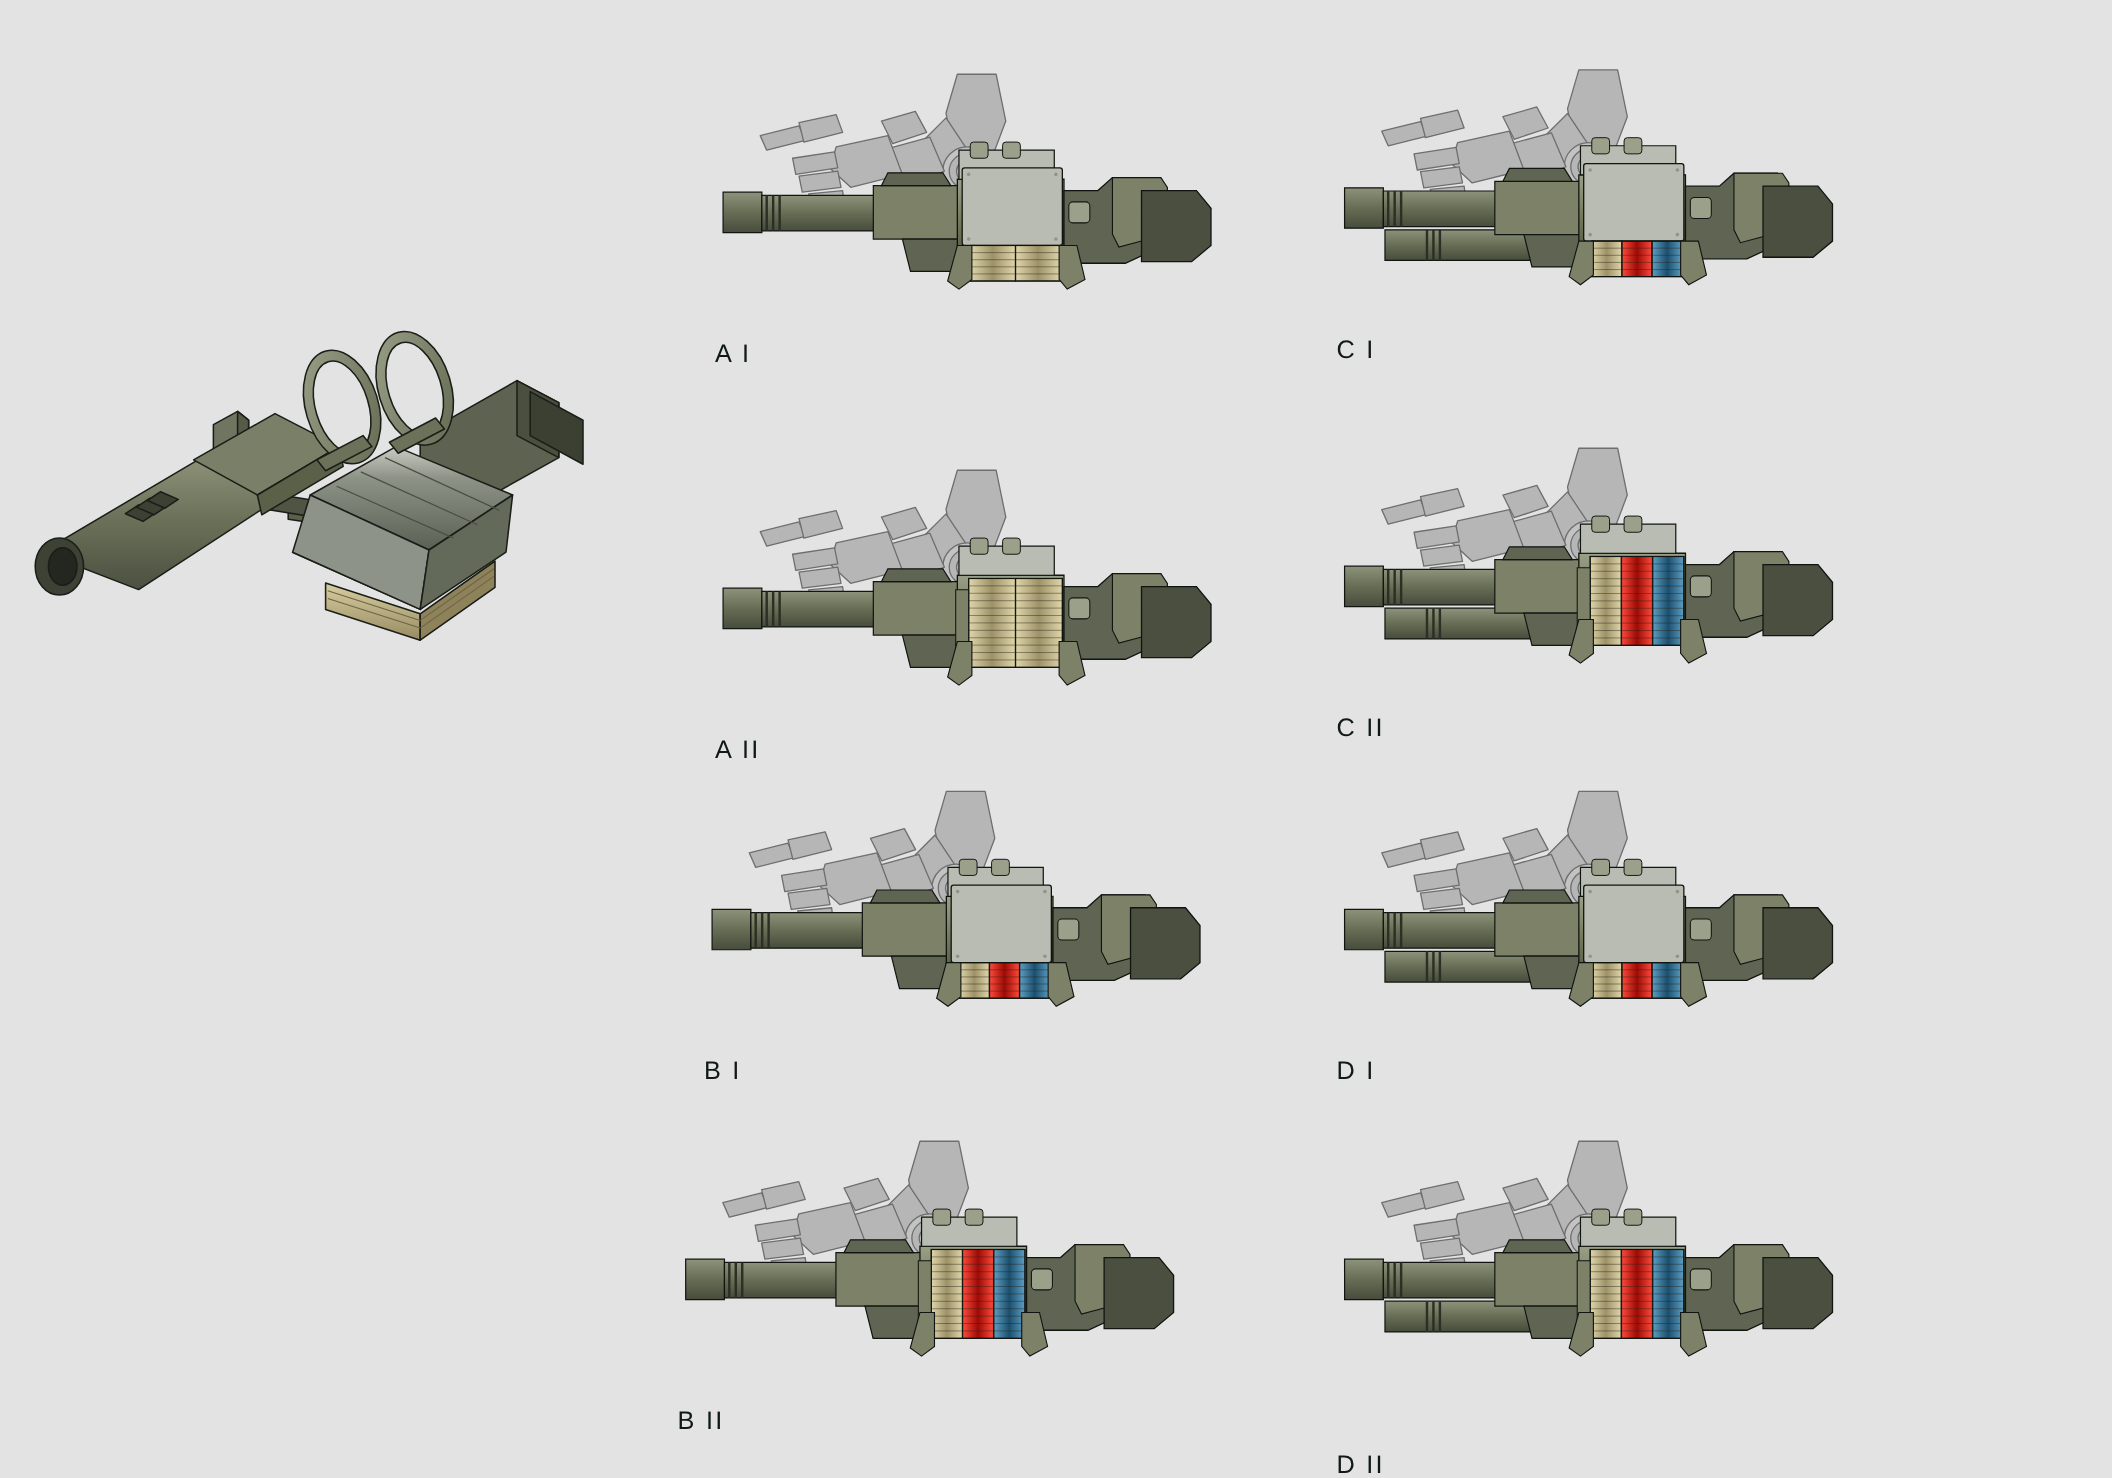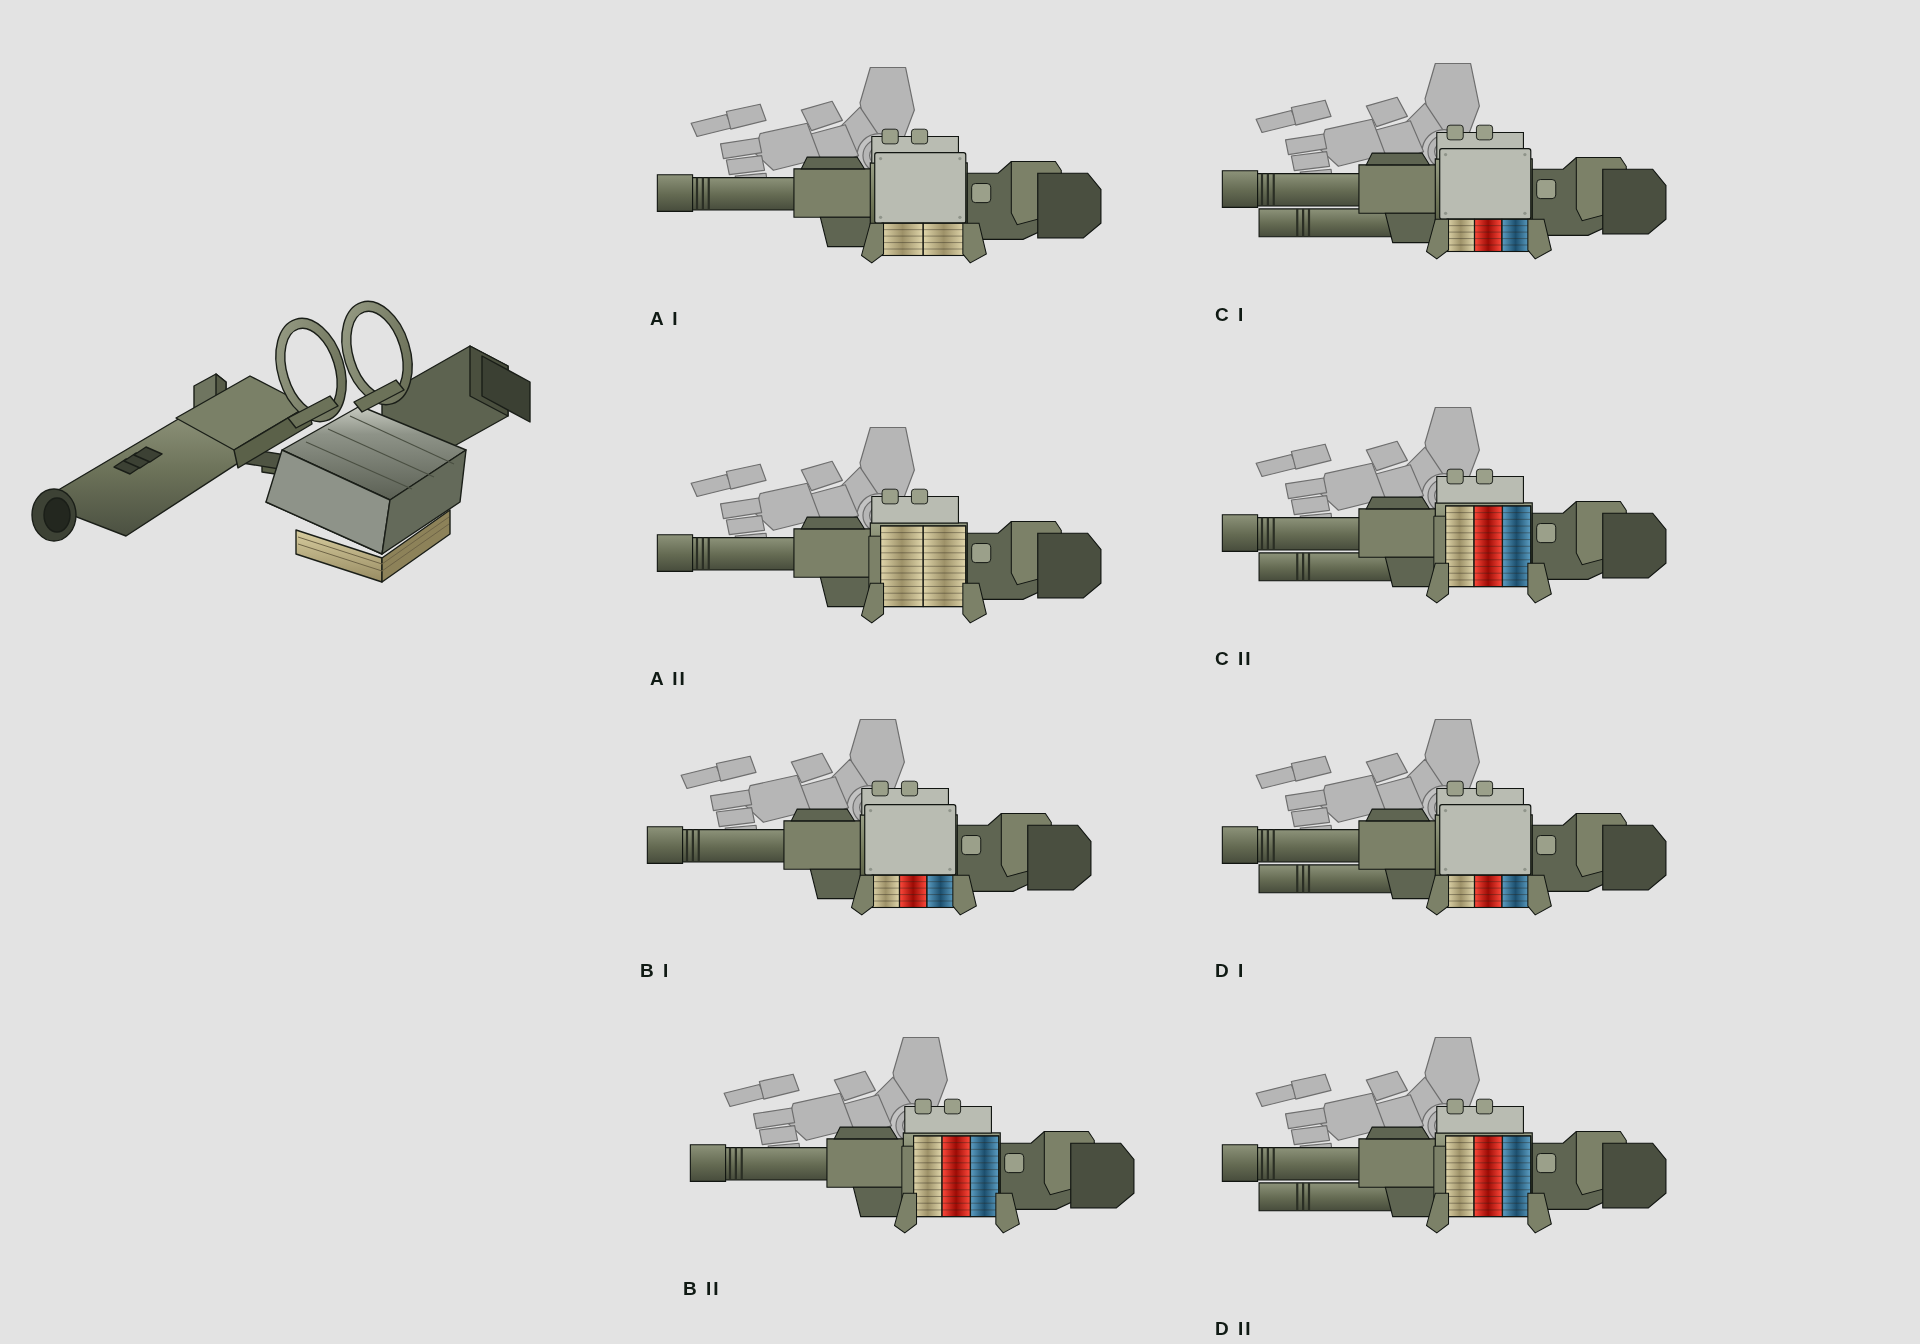--- a/index.html
+++ b/index.html
@@ -4,21 +4,21 @@
 <style>
   html,body{margin:0;padding:0;background:#e3e3e3;}
   body{width:1920px;height:1344px;overflow:hidden;font-family:"Liberation Sans",sans-serif;}
   #sheet{position:relative;width:1920px;height:1344px;background:#e3e3e3;}
 
   
   .hero{position:absolute;left:30px;top:210px;width:560px;height:320px;}
 
   
   .cell{position:absolute;width:470px;height:310px;}
-  .label{position:absolute;font-weight:bold;font-size:19px;letter-spacing:2px;
+  .label{position:absolute;font-weight:normal;font-size:23px;letter-spacing:2px;
          color:#101a14;white-space:nowrap;}
   .art{position:absolute;left:0;top:0;width:470px;height:265px;}
 
   svg{display:block;overflow:visible;}
 </style>
 </head>
 <body>
 
 <div id="sheet">
 
@@ -395,21 +395,21 @@
           <line x1="390.6666666666667" y1="214" x2="390.6666666666667" y2="258" stroke="rgba(25,25,20,.7)" stroke-width="2"></line>
           <rect x="316" y="214" width="112" height="44" fill="none" stroke="#111511" stroke-width="1.5"></rect>
 
     <path d="M300 214 L318 214 L318 256 L302 268 L288 258 Z" fill="#7c8168" stroke="#111511" stroke-width="1.4"></path>
     <path d="M426 214 L448 214 L458 256 L436 268 L426 256 Z" fill="#7c8168" stroke="#111511" stroke-width="1.4"></path>
   </svg>
       </div>
     <div class="label" style="left:0px;top:268px;">B I</div>
   </div>
 
-  <div class="cell" style="left:683px;top:1010px;">
+  <div class="cell" style="left:616px;top:1010px;">
     <div class="art">
         <svg width="470" height="265" viewBox="0 0 640 290">
     <defs>
     <linearGradient id="gBII_tan" x1="0" y1="0" x2="1" y2="0">
        <stop offset="0" stop-color="#e0d6ab"></stop>
        <stop offset=".5" stop-color="#9d9168"></stop>
        <stop offset="1" stop-color="#e0d6ab"></stop>
      </linearGradient>
     <linearGradient id="gBII_red" x1="0" y1="0" x2="1" y2="0">
        <stop offset="0" stop-color="#ff4a3c"></stop>

